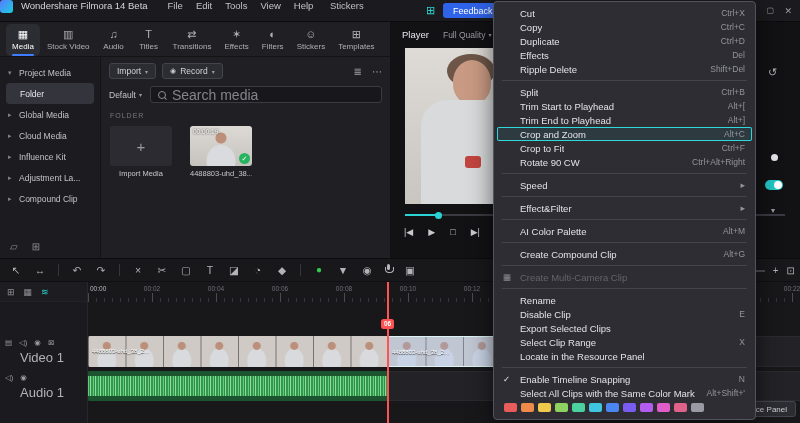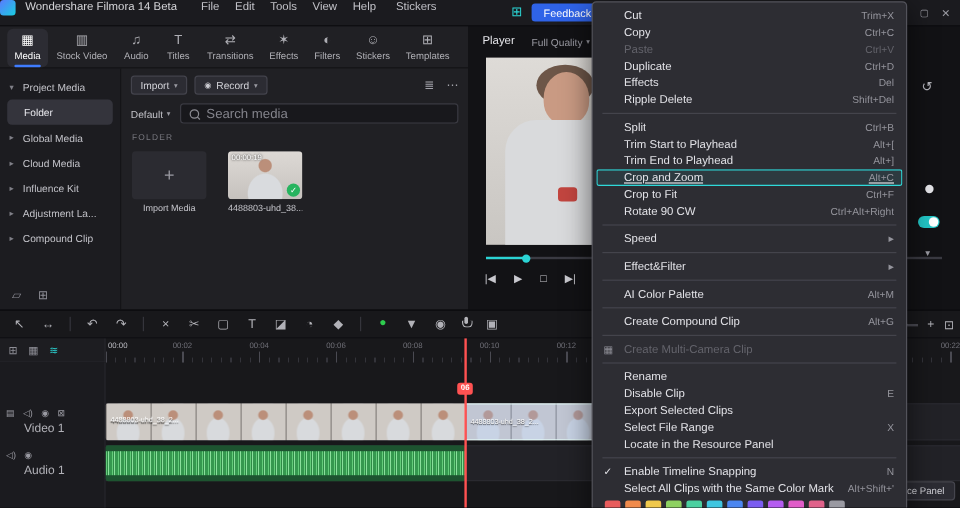--- a/index.html
+++ b/index.html
@@ -37,21 +37,21 @@
   .media-panel{position:absolute;left:100px;top:57px;width:290px;height:201px;background:#202024;border-left:1px solid #141417;}
   .mp-toolbar{display:flex;align-items:center;gap:6px;padding:6px 8px 5px;}
   .btn{background:#2c2c33;border:1px solid #43434c;border-radius:3px;color:#d2d2d8;font-size:8.5px;padding:2px 7px;display:flex;align-items:center;gap:4px;}
   .btn .chev{font-size:6px;color:#9a9aa2;}
   .btn .rec-dot{font-size:7px;color:#c9c9cf;}
   .mp-tools{margin-left:auto;display:flex;gap:10px;color:#a2a2aa;font-size:10px;align-items:center;}
   .mp-search-row{display:flex;gap:8px;padding:2px 8px 6px;}
   .default-dd{font-size:8.5px;color:#c2c2c8;display:flex;gap:3px;align-items:center;white-space:nowrap;}
   .default-dd .chev{font-size:6px;color:#9a9aa2;}
   .search-box{flex:1;height:17px;background:#18181c;border:1px solid #3a3a42;border-radius:3px;display:flex;align-items:center;gap:5px;padding:0 6px;}
-  .search-box .ph{color:#84848c;font-size:11px;}
+  .search-box .ph{color:#84848c;font-size:14px;}
   .mag{width:10px;height:10px;position:relative;display:inline-block;flex:0 0 auto;}
   .mag::before{content:"";position:absolute;left:1px;top:1px;width:6px;height:6px;border:1px solid #8b8b92;border-radius:50%;}
   .mag::after{content:"";position:absolute;left:7px;top:8px;width:3px;height:1px;background:#8b8b92;transform:rotate(45deg);}
   .section-label{font-size:7px;letter-spacing:1px;color:#77777e;padding:3px 9px 5px;}
   .tiles{display:flex;gap:18px;padding:2px 9px;}
   .tile{width:62px;}
   .tile-box{width:62px;height:40px;border-radius:3px;background:#2b2b31;display:flex;align-items:center;justify-content:center;color:#9a9aa2;font-size:15px;}
   .thumb{position:relative;width:62px;height:40px;border-radius:3px;overflow:hidden;
     background-image:
       radial-gradient(circle at 50% 30%, #bb8f7a 0 5px, transparent 6px),
@@ -108,21 +108,21 @@
     background-repeat:no-repeat,no-repeat;}
   .ruler-label{position:absolute;top:3px;font-size:6.5px;color:#6e6e76;transform:translateX(-50%);white-space:nowrap;}
   .ruler-label.first{transform:none;left:2px;color:#b9b9bf;}
 
   .tracks{position:absolute;left:0;top:43px;width:800px;height:122px;}
   .track-gutter{position:absolute;left:0;top:0;width:88px;height:122px;background:#1b1b1f;border-right:1px solid #27272c;}
   .th{position:absolute;left:0;width:88px;display:flex;flex-direction:column;justify-content:center;gap:3px;padding-left:5px;}
   .th-video{top:34px;height:31px;}
   .th-audio{top:69px;height:30px;}
   .th-icons{display:flex;gap:7px;color:#9a9aa2;font-size:7.5px;align-items:center;}
-  .th-label{font-size:10px;color:#b2b2b8;padding-left:15px;}
+  .th-label{font-size:13px;color:#b2b2b8;padding-left:15px;}
   .track-row{position:absolute;left:88px;width:712px;background:#222227;border-top:1px solid #2a2a30;border-bottom:1px solid #2a2a30;}
   .row-video{top:34px;height:31px;}
   .row-audio{top:69px;height:30px;}
 
   .video-clip{position:absolute;left:88px;top:34px;width:600px;height:31px;border-radius:2px;overflow:hidden;
     background-image:
       radial-gradient(circle at 50% 32%, #bb8f7a 0 3.5px, transparent 4.5px),
       radial-gradient(ellipse at 50% 80%, #d8dadd 0 9px, transparent 10px),
       linear-gradient(90deg,#77726e 0 1px,#cfcac5 1px);
     background-size:37.5px 100%,37.5px 100%,37.5px 100%;}
@@ -135,21 +135,21 @@
   .ph-badge{position:absolute;left:-6px;top:37px;background:#ff5252;color:#fff;font-size:6.5px;font-weight:bold;border-radius:2.5px;padding:1px 3px;line-height:1.2;}
   .resource-btn{position:absolute;right:4px;bottom:6px;background:#2c2c33;border:1px solid #45454d;color:#cfcfd5;font-size:8px;border-radius:3px;padding:2.5px 8px;z-index:4;white-space:nowrap;}
 
   
   .context-menu{position:absolute;left:493px;top:1px;width:263px;background:#2d2d33;border:1px solid #53535b;border-radius:4px;box-shadow:0 6px 24px rgba(0,0,0,.55);padding:4px 0;z-index:50;}
   .menu-item{height:14px;display:flex;align-items:center;padding:0 10px 0 26px;font-size:9.5px;color:#e2e2e7;position:relative;white-space:nowrap;}
   .mi-label{overflow:hidden;}
   .mi-sc{margin-left:auto;font-size:8.5px;color:#94949c;padding-left:10px;flex:0 0 auto;}
   .mi-arrow{margin-left:auto;color:#94949c;font-size:9px;}
   .menu-item.disabled .mi-label,.menu-item.disabled .mi-sc{color:#63636b;}
-  .menu-item.highlighted{box-shadow:inset 0 0 0 1px #2fd9d9;background:rgba(47,217,217,.08);border-radius:2px;margin:0 3px;padding:0 7px 0 23px;text-decoration:underline;}
+  .menu-item.highlighted{box-shadow:inset 0 0 0 1px #2fd9d9;background:rgba(47,217,217,.08);border-radius:2px;margin:0 3px;padding:0 7px 0 23px;}
   .mi-check{position:absolute;left:9px;font-size:8.5px;color:#e2e2e7;}
   .mi-ic{position:absolute;left:9px;font-size:8.5px;color:#8e8e96;}
   .menu-sep{height:1px;background:#44444c;margin:4px 8px;}
   .color-row{display:flex;gap:4px;padding:3px 10px;}
   .swatch{width:13px;height:9px;border-radius:2px;flex:0 0 auto;}
 </style>
 </head>
 <body>
 
 <div class="titlebar">
@@ -406,29 +406,25 @@
   <div class="playhead">
     <span class="ph-badge">06</span>
   </div>
 
   <button class="resource-btn">Resource Panel</button>
 </div>
 
 <div class="context-menu">
     <div class="menu-item">
       <span class="mi-label">Cut</span>
-      <span class="mi-sc">Trim+X</span>
+      <span class="mi-sc">Ctrl+X</span>
     </div>
     <div class="menu-item">
       <span class="mi-label">Copy</span>
       <span class="mi-sc">Ctrl+C</span>
-    </div>
-    <div class="menu-item disabled">
-      <span class="mi-label">Paste</span>
-      <span class="mi-sc">Ctrl+V</span>
     </div>
     <div class="menu-item">
       <span class="mi-label">Duplicate</span>
       <span class="mi-sc">Ctrl+D</span>
     </div>
     <div class="menu-item">
       <span class="mi-label">Effects</span>
       <span class="mi-sc">Del</span>
     </div>
     <div class="menu-item">
@@ -490,21 +486,21 @@
       <span class="mi-label">Rename</span>
     </div>
     <div class="menu-item">
       <span class="mi-label">Disable Clip</span>
       <span class="mi-sc">E</span>
     </div>
     <div class="menu-item">
       <span class="mi-label">Export Selected Clips</span>
     </div>
     <div class="menu-item">
-      <span class="mi-label">Select File Range</span>
+      <span class="mi-label">Select Clip Range</span>
       <span class="mi-sc">X</span>
     </div>
     <div class="menu-item">
       <span class="mi-label">Locate in the Resource Panel</span>
     </div>
     <div class="menu-sep"></div>
     <div class="menu-item">
       <span class="mi-check">✓</span>
       <span class="mi-label">Enable Timeline Snapping</span>
       <span class="mi-sc">N</span>

